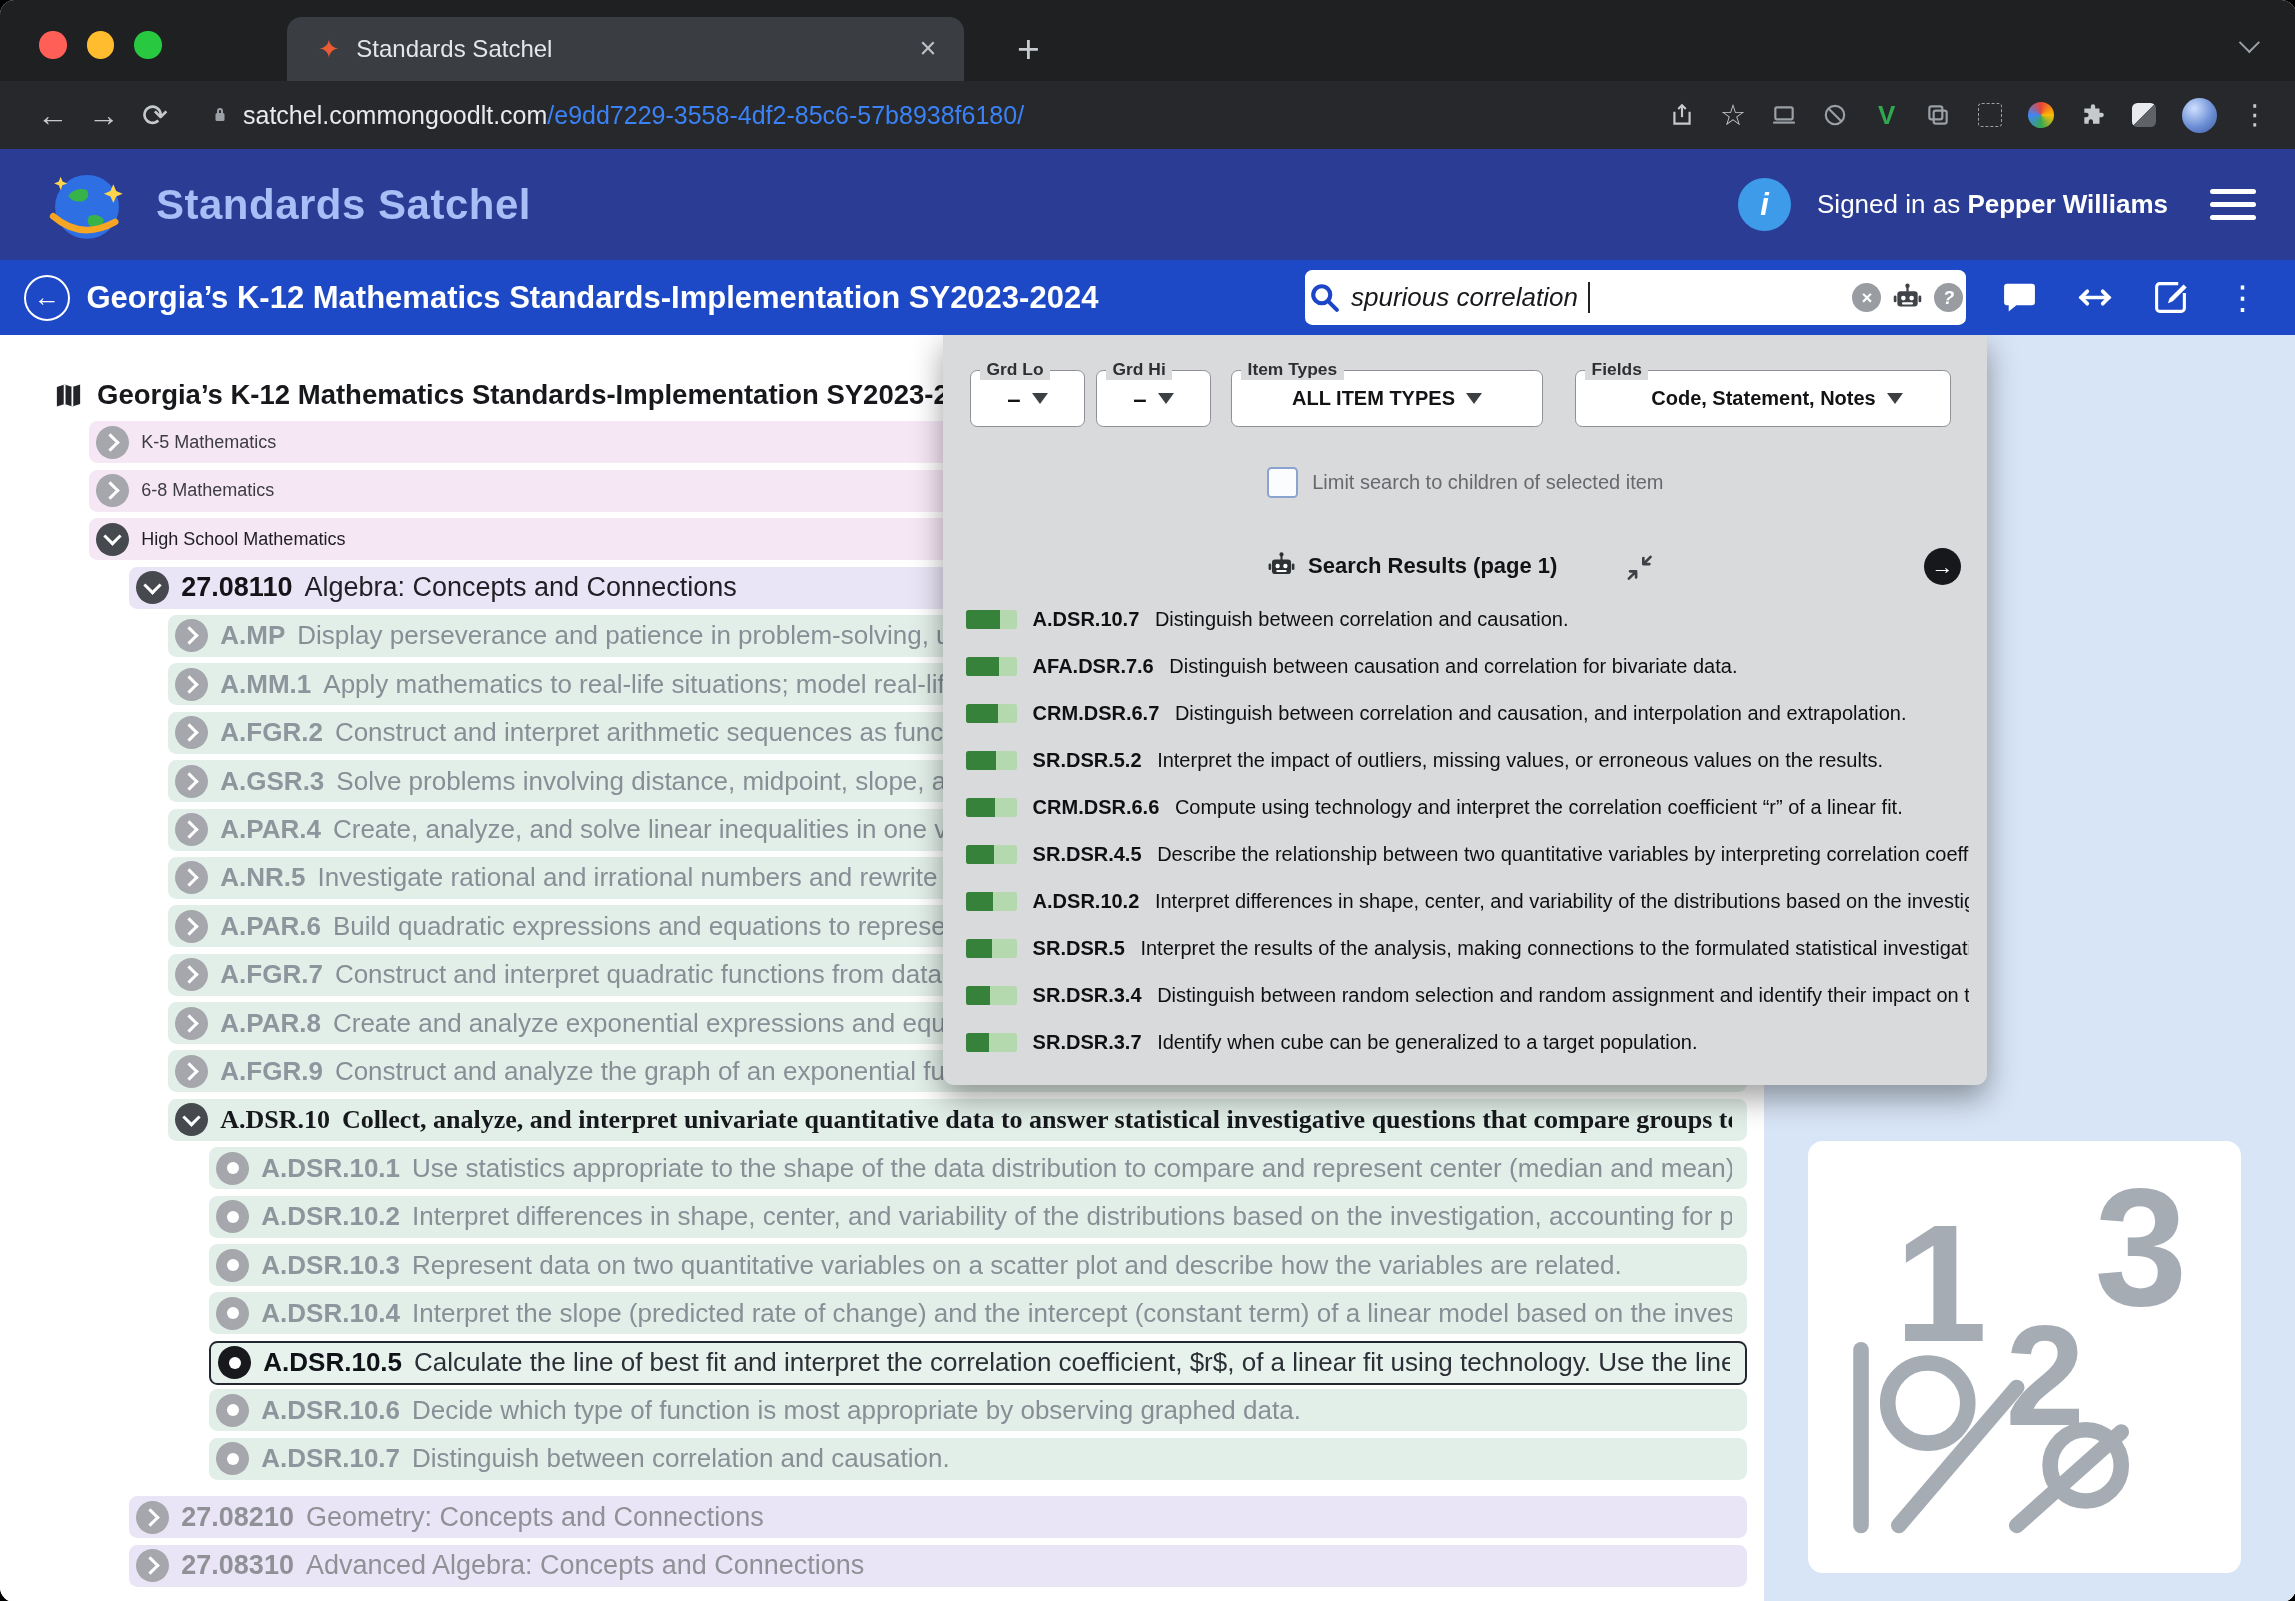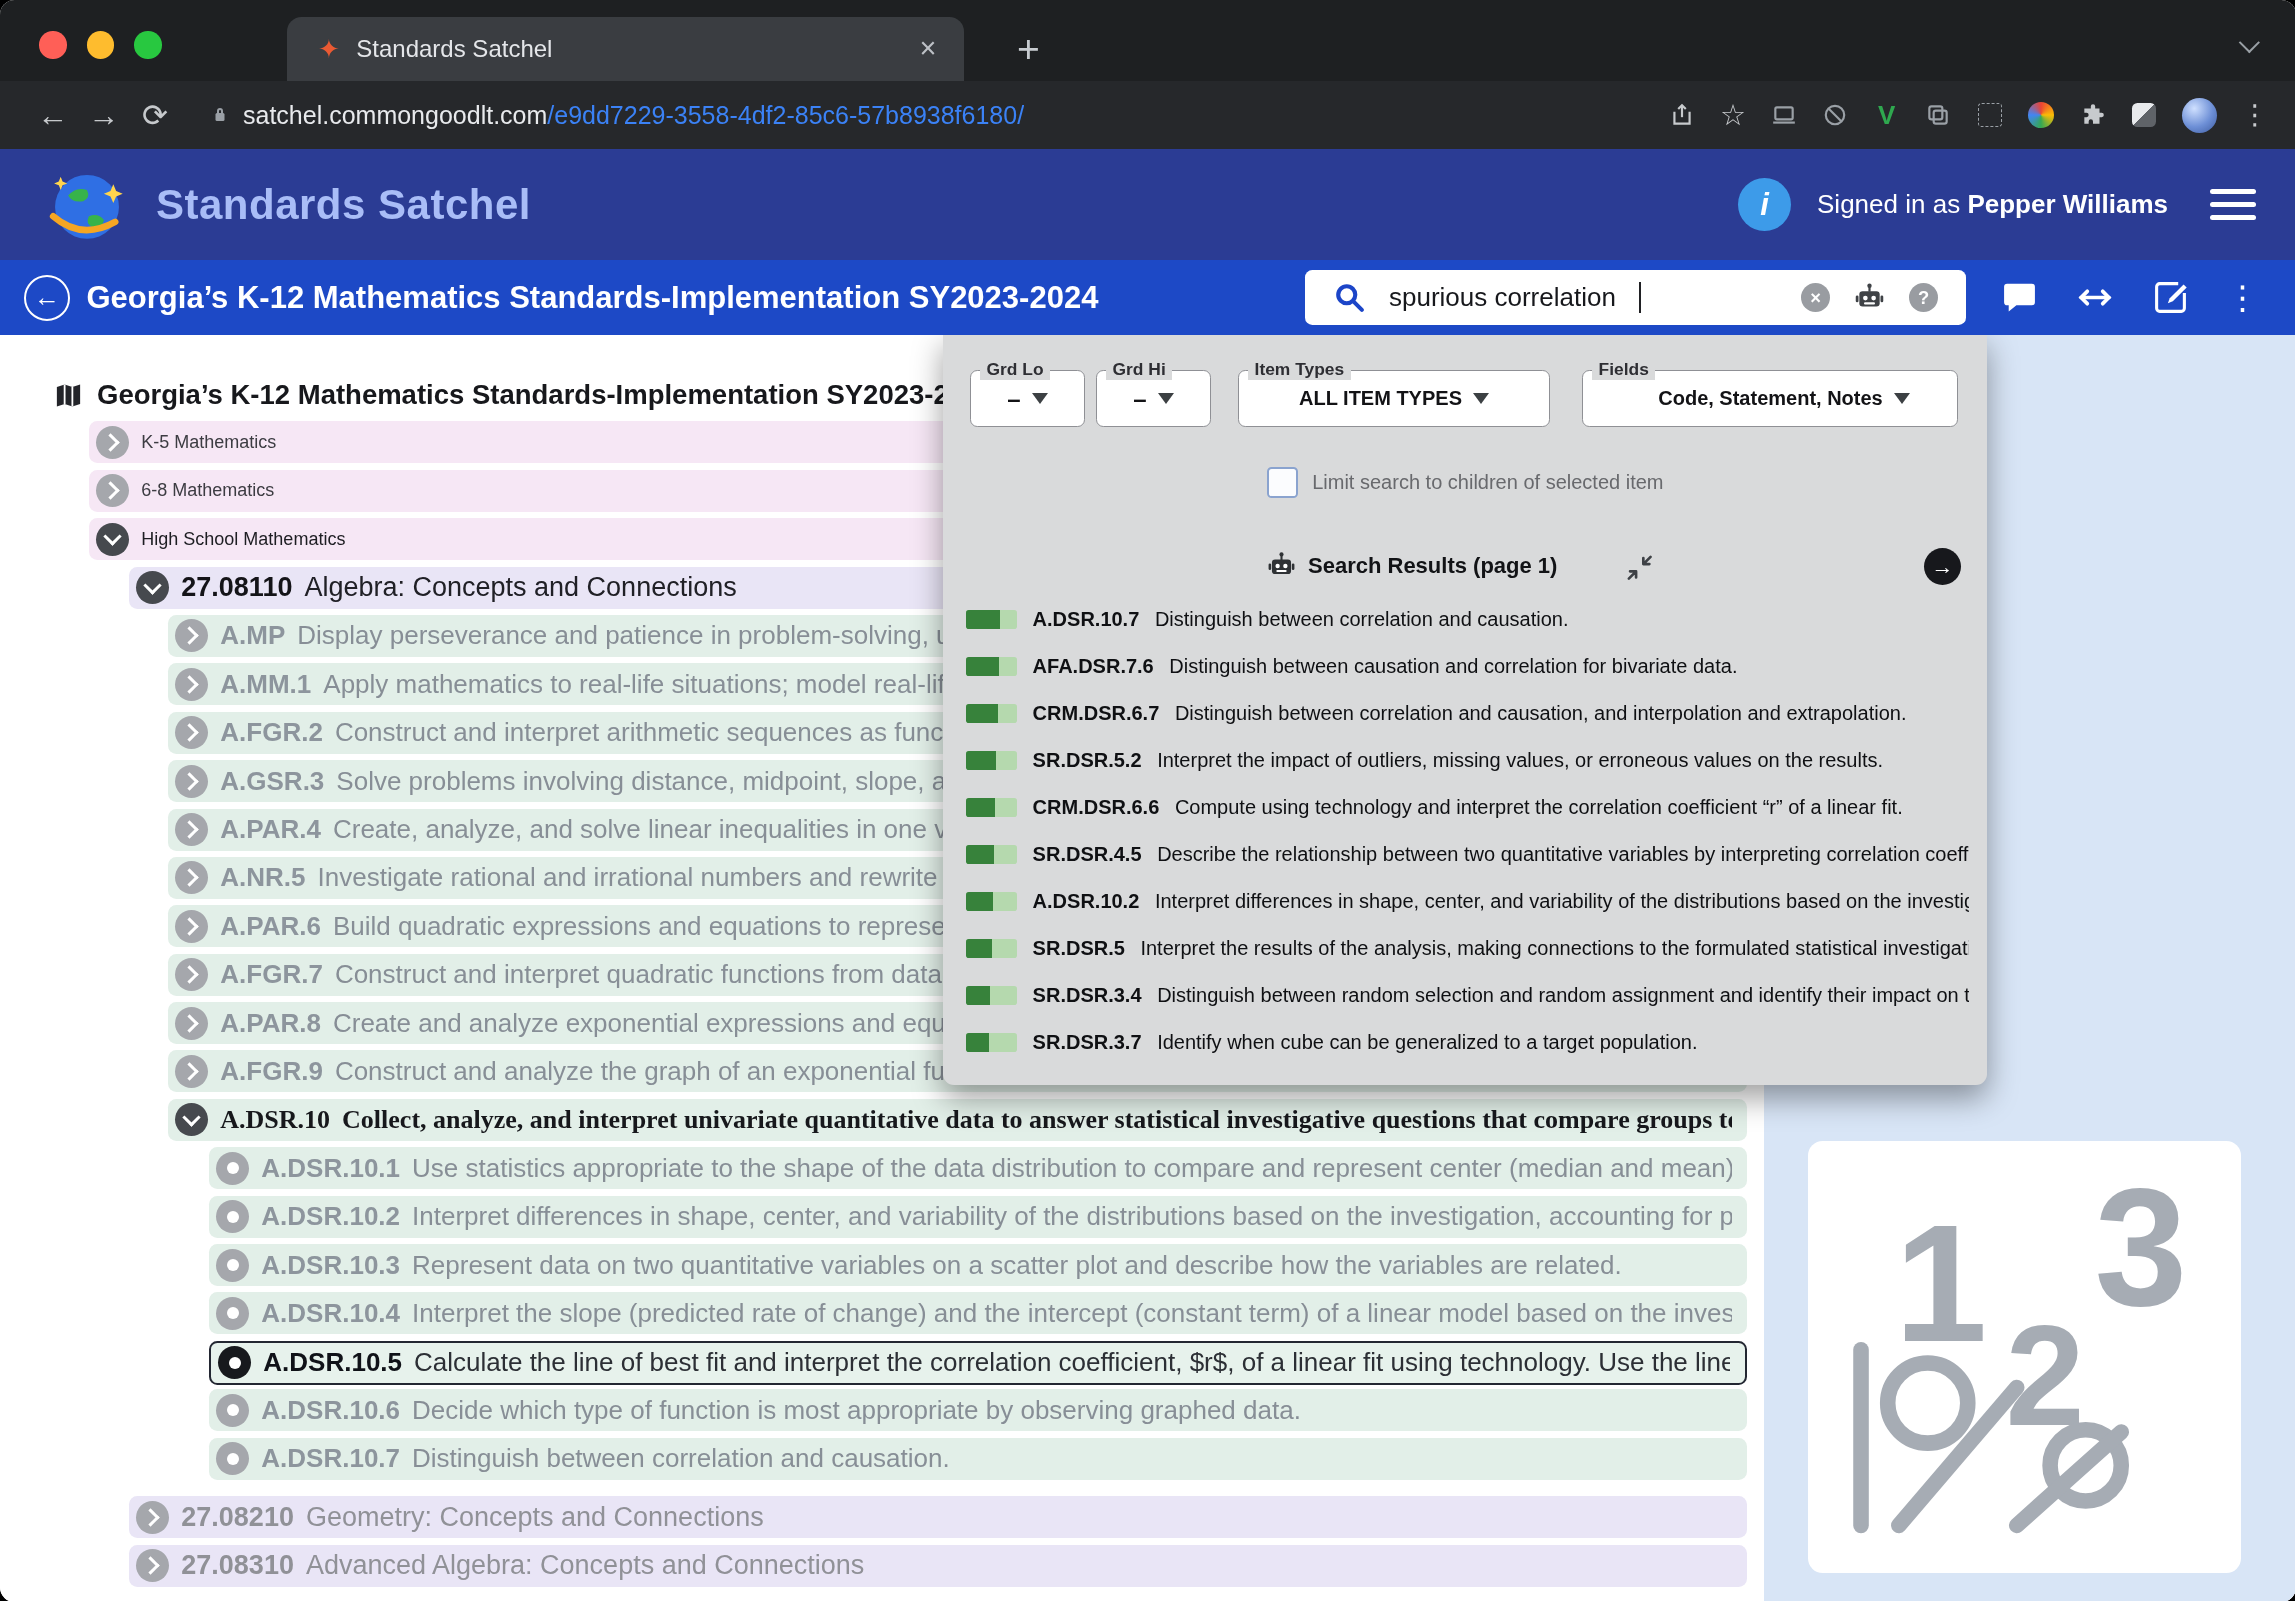--- a/index.html
+++ b/index.html
@@ -43,21 +43,21 @@
   .info-circle { width:53px; height:53px; border-radius:50%; background:#3d9be9; color:#fff; font-size:31px; font-weight:bold; display:flex; align-items:center; justify-content:center; font-style:italic; }
   .signed { color:#fff; font-size:26px; margin:0 42px 0 26px; white-space:nowrap; }
   .signed b { font-weight:bold; }
   .burger { display:flex; flex-direction:column; gap:8.3px; width:46px; }
   .burger span { height:4.6px; background:#fff; border-radius:2.8px; }
 
   
   .subbar { height:75px; background:#1d49c6; display:flex; align-items:center; padding:0 24px; flex:none; position:relative; z-index:50; }
   .back-circle { width:46px; height:46px; border-radius:50%; border:2.8px solid #fff; color:#fff; display:flex; align-items:center; justify-content:center; font-size:26px; font-weight:bold; flex:none; }
   .doc-title { color:#fff; font-size:31px; font-weight:bold; margin-left:16.5px; flex:1; white-space:nowrap; overflow:hidden; }
-  .search-pill { width:661px; height:55px; background:#fff; border-radius:7.3px; display:flex; align-items:center; padding:0 28px; gap:23px; flex:none; }
+  .search-pill { width:661px; height:55px; background:#fff; border-radius:7.3px; display:flex; align-items:center; padding:0 3px; gap:10px; flex:none;font-style:italic; }
   .query { font-size:26px; color:#17181c; white-space:nowrap; }
   .caret { width:1.8px; height:31px; background:#202124; }
   .pill-spacer { flex:1; }
   .mini-circle { width:29px; height:29px; border-radius:50%; background:#999ca1; color:#fff; font-size:18.4px; font-weight:bold; display:flex; align-items:center; justify-content:center; flex:none; }
   .sub-ics { display:flex; align-items:center; gap:37px; margin-left:35px; margin-right:13px; }
 
   
   .content { position:relative; flex:1; background:#fff; overflow:hidden; }
   .right-panel { position:absolute; left:1764px; top:0; right:0; bottom:0; background:#d8e5f6; }
   .watermark-card { position:absolute; left:1808px; top:806px; width:433px; height:432px; background:#fff; border-radius:14.7px; display:flex; align-items:center; justify-content:center; }
@@ -86,21 +86,21 @@
   .lv3.em .code,.lv3.em .stmt { color:#17181c; font-weight:bold;font-family:Liberation Serif, serif; }
   .lv4 .code { color:#8d959d; } .lv4 .stmt { color:#878e96; }
   .selected { border:2.8px solid #232732; height:44px; margin-bottom:4.6px; background:#e7f2ec; }
   .selected .code { color:#101218; } .selected .stmt { color:#2c2f35; font-weight:normal; }
 
   
   .popup { position:absolute; left:943px; top:-1.8px; width:1044px; height:752px; background:#d9dadb; border-radius:0 0 11px 11px; box-shadow:0 13px 31px rgba(0,0,0,.38); z-index:40; }
   .filters { display:flex; margin:37px 0 0 27px; }
   .fs { position:relative; background:#fff; border:1.8px solid #8f9095; border-radius:7.3px; height:57px; display:flex; align-items:center; justify-content:center; padding:0 13px;font-weight:bold; }
   .fs + .fs { margin-left:11px; }
-  .fs.w-items { margin-left:27px; }
+  .fs.w-items { margin-left:20px; }
   .fs.w-fields { margin-left:32px;padding-left:41px; }
   .fs-legend { position:absolute; top:-12px; left:9.2px; background:#d9dadb; padding:0 6.4px; font-size:17.4px; color:#2e2e33; }
   .fs-value { font-size:20px; color:#131316; white-space:nowrap; overflow:hidden; }
   .fs-dash { font-size:24px; }
   .tri { width:0; height:0; border-left:8.3px solid transparent; border-right:8.3px solid transparent; border-top:11px solid #3c4043; margin-left:11px; flex:none; }
   .limit { display:flex; align-items:center; justify-content:center; gap:14.7px; margin-top:39px; height:33px; }
   .checkbox { width:31px; height:31px; background:#fbfcfe; border:2.8px solid #8aa3cf; border-radius:4.6px; flex:none; }
   .limit-label { font-size:20px; color:#68696d; }
   .res-head { position:relative; height:40px; margin-top:47px; }
   .res-robot { position:absolute; left:323px; top:3.7px; }

